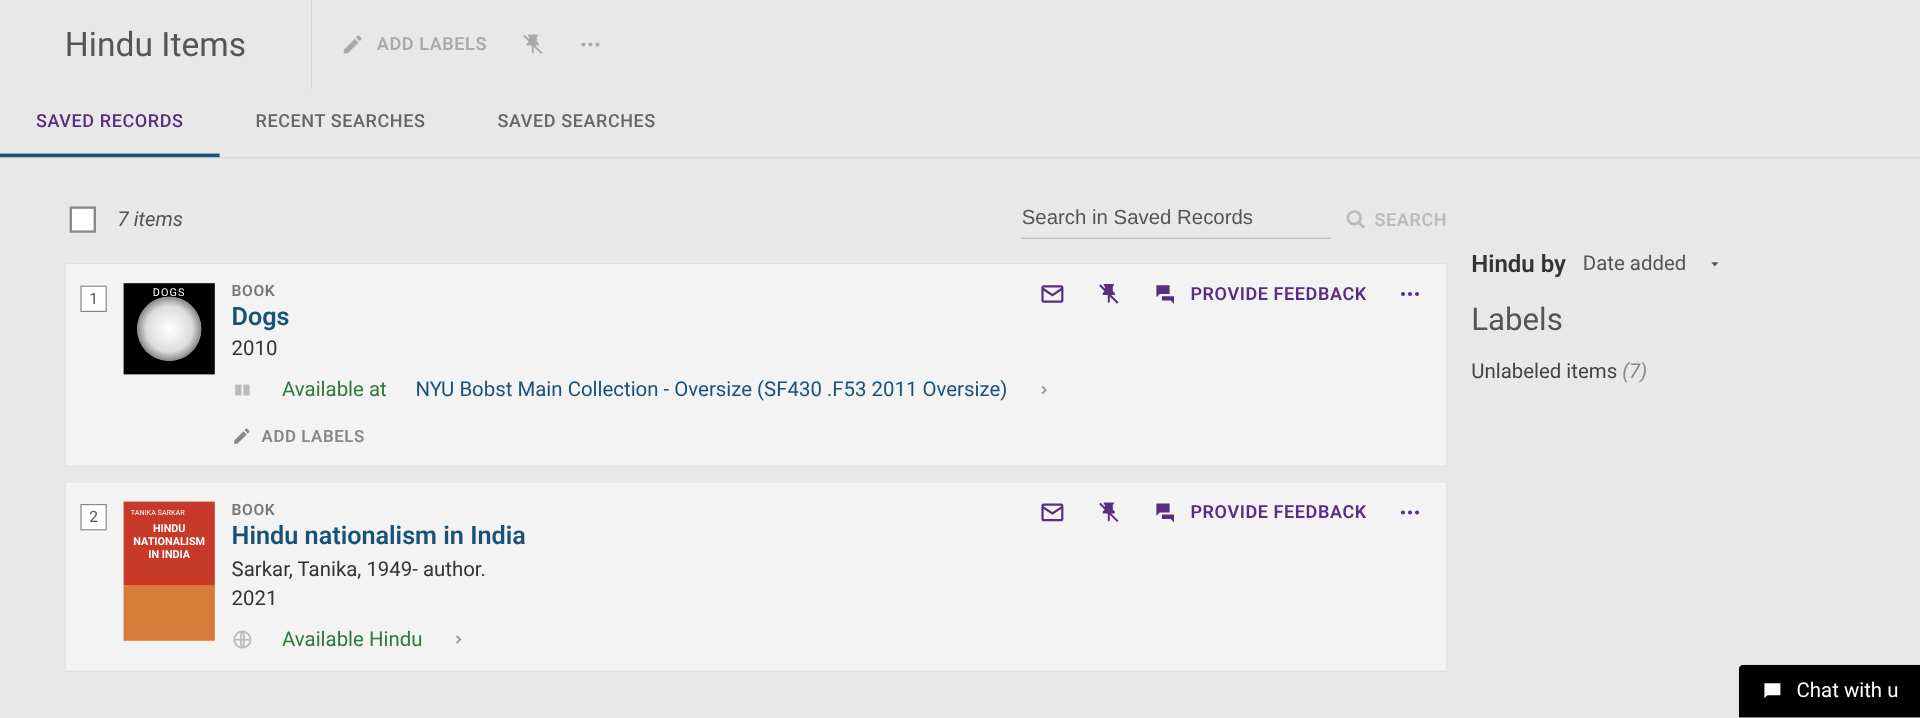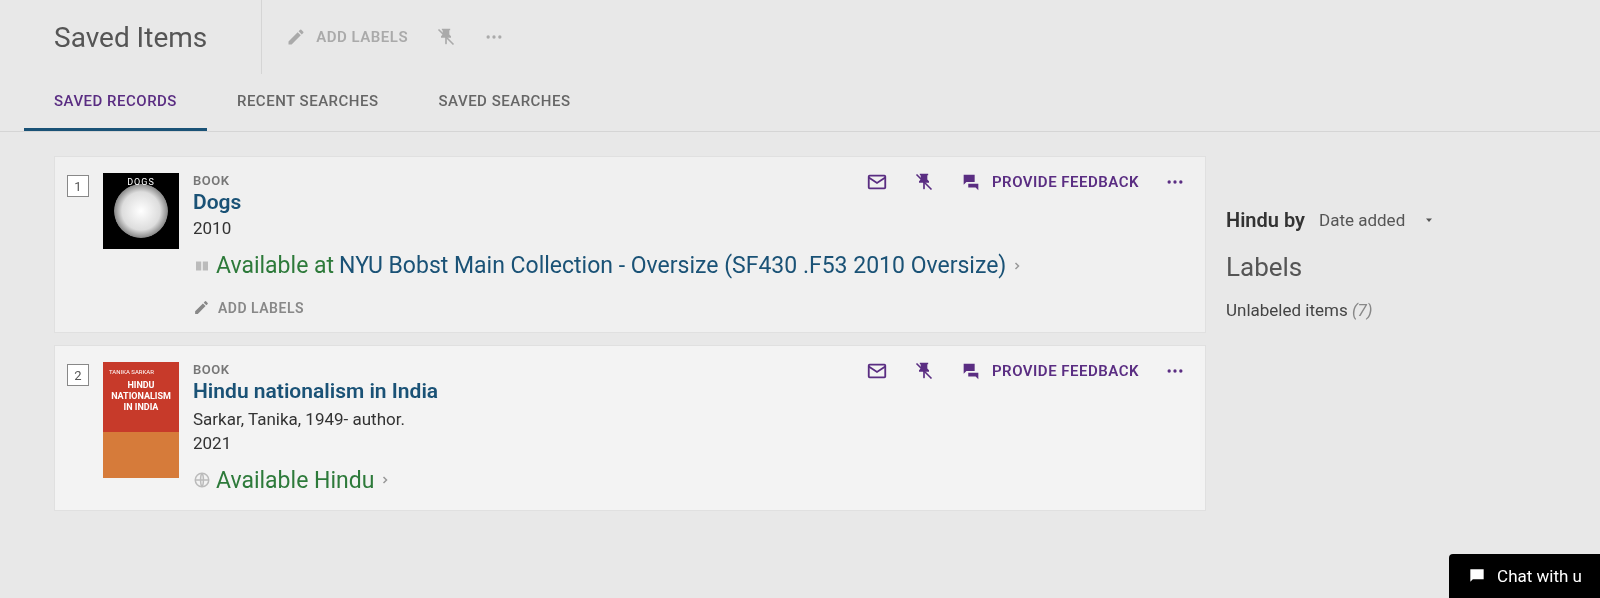--- a/index.html
+++ b/index.html
@@ -48,21 +48,20 @@
   display: inline-flex;
   align-items: center;
   justify-content: center;
   cursor: pointer;
 }
 .tabs {
   display: flex;
   gap: 0;
   border-bottom: 1px solid #d5d5d5;
   background: #e8e8e8;
-  padding-left: 24px;
 }
 .tab {
   padding: 18px 30px;
   font-size: 15px;
   font-weight: 500;
   letter-spacing: 0.5px;
   color: #666;
   cursor: pointer;
   border-bottom: 3px solid transparent;
 }
@@ -215,23 +214,23 @@
   line-height: 1.5;
   max-width: 310px;
 }
 .record-year {
   font-size: 17px;
   color: #333;
 }
 .availability {
   display: flex;
   align-items: center;
-  gap: 5px;
+  gap: 24px;
   margin-top: 14px;
-  font-size: 23px;
+  font-size: 17px;
 }
 .avail-text { color: #2d7a3a; }
 .avail-loc { color: #1a5276; cursor: pointer; }
 .add-labels-row {
   display: flex;
   align-items: center;
   gap: 8px;
   margin-top: 20px;
   color: #888;
   font-size: 14px;
@@ -310,21 +309,21 @@
   cursor: pointer;
   border-top-left-radius: 4px;
 }
 svg { display: block; }
 .chevron-small { color: #999; }
 </style>
 </head>
 <body>
 
 <div class="header">
-  <div class="page-title">Saved Items</div>
+  <div class="page-title">Hindu Items</div>
   <div class="header-actions">
     <div class="add-labels-header">
       <span class="icon-btn">
         <svg width="20" height="20" viewBox="0 0 24 24" fill="currentColor">
             <path d="M3 17.25V21h3.75l11-11-3.75-3.75-11 11zM20.7 7.05a1 1 0 000-1.41l-2.34-2.34a1 1 0 00-1.41 0l-1.83 1.83 3.75 3.75 1.83-1.83z"></path>
           </svg>
       </span>
       <span>ADD LABELS</span>
     </div>
     <span class="icon-btn">
@@ -344,39 +343,55 @@
 </div>
 
 <div class="tabs">
   <div class="tab active">SAVED RECORDS</div>
   <div class="tab">RECENT SEARCHES</div>
   <div class="tab">SAVED SEARCHES</div>
 </div>
 
 <div class="content">
   <div class="main-col">
+    <div class="list-header">
+      <div class="checkbox"></div>
+      <div class="items-count">7 items</div>
+      <div class="search-wrap">
+        <input class="search-input" placeholder="Search in Saved Records" style="">
+        <div class="search-btn">
+          <span>
+            <svg width="18" height="18" viewBox="0 0 24 24" fill="none" stroke="currentColor" stroke-width="3">
+                <circle cx="10" cy="10" r="7"></circle>
+                <line x1="21" y1="21" x2="15" y2="15"></line>
+              </svg>
+          </span>
+          <span>SEARCH</span>
+        </div>
+      </div>
+    </div>
 
     <div class="record">
       <div class="record-index">1</div>
       <div class="thumb book1">
         <div class="dtitle">DOGS</div>
         <div class="dogimg"></div>
       </div>
       <div class="record-body">
         <div class="record-type">BOOK</div>
         <div class="record-title">Dogs</div>
         <div class="record-year">2010</div>
         <div class="availability">
           <span style="color:#bbb">
             <svg width="18" height="18" viewBox="0 0 24 24" fill="currentColor">
                 <path d="M4 6h7v12H4zM13 6h7v12h-7z"></path>
               </svg>
           </span>
           <span class="avail-text">Available at</span>
-          <span class="avail-loc">NYU Bobst  Main Collection - Oversize (SF430 .F53 2010 Oversize)</span>
+          <span class="avail-loc">NYU Bobst  Main Collection - Oversize (SF430 .F53 2011 Oversize)</span>
           <span class="chevron-small">
             <svg width="12" height="12" viewBox="0 0 24 24" fill="none" stroke="currentColor" stroke-width="3">
                 <polyline points="9 6 15 12 9 18"></polyline>
               </svg>
           </span>
         </div>
         <div class="add-labels-row">
           <span>
             <svg width="17" height="17" viewBox="0 0 24 24" fill="currentColor">
                 <path d="M3 17.25V21h3.75l11-11-3.75-3.75-11 11zM20.7 7.05a1 1 0 000-1.41l-2.34-2.34a1 1 0 00-1.41 0l-1.83 1.83 3.75 3.75 1.83-1.83z"></path>

